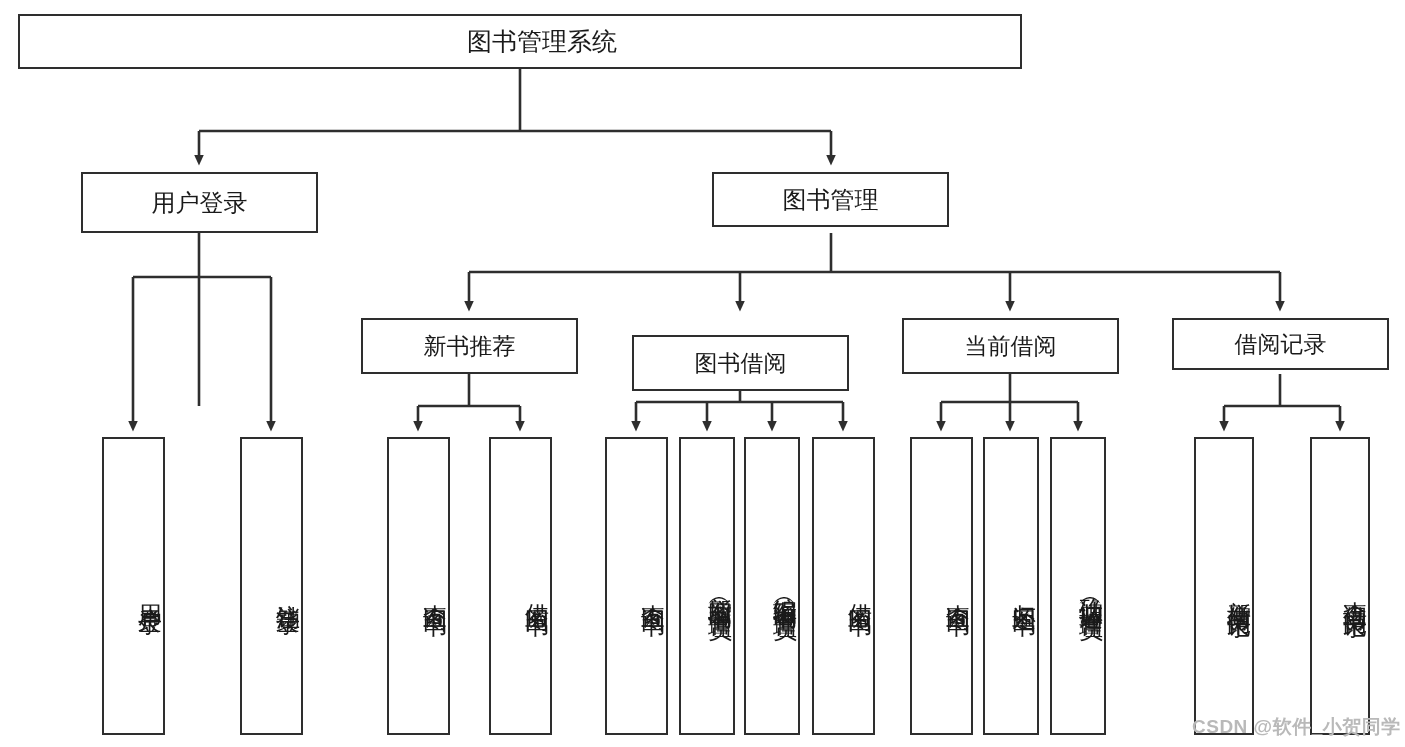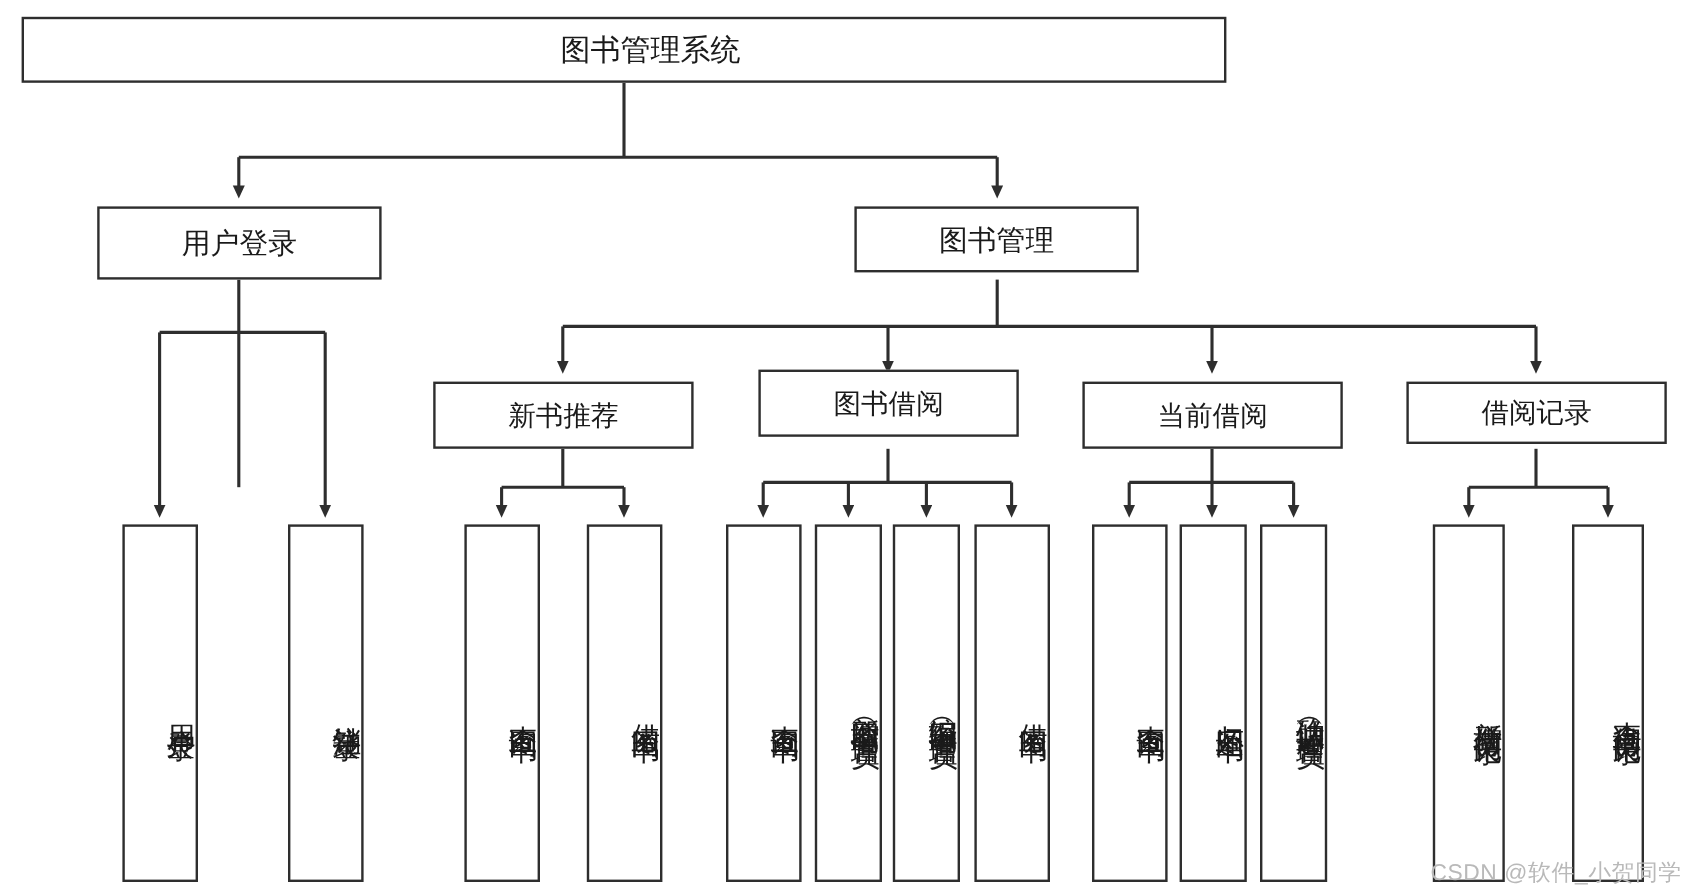--- a/index.html
+++ b/index.html
@@ -51,20 +51,21 @@
   .node-label {
     display: block;
     white-space: nowrap;
   }
   .watermark {
     position: absolute;
     color: #b9b9b9;
     font-size: 19px;
     white-space: nowrap;
     letter-spacing: 0.5px;
+    font-weight: bold;
   }
 </style>
 </head>
 <body>
 
 <div id="canvas">
 
   <svg id="wires" viewBox="0 0 1405 747" xmlns="http://www.w3.org/2000/svg">
     <defs>
       <marker id="arw" markerWidth="12" markerHeight="12" refX="1.5" refY="5" orient="auto" markerUnits="userSpaceOnUse">
@@ -124,21 +125,21 @@
   <div class="node level1" style="left:81px; top:172px; width:237px; height:61px;">
     <span class="node-label">用户登录</span>
   </div>
   <div class="node level1" style="left:712px; top:172px; width:237px; height:55px;">
     <span class="node-label">图书管理</span>
   </div>
 
   <div class="node level2" style="left:361px; top:318px; width:217px; height:56px;">
     <span class="node-label">新书推荐</span>
   </div>
-  <div class="node level2" style="left:632px; top:308px; width:217px; height:56px;">
+  <div class="node level2" style="left:632px; top:335px; width:217px; height:56px;">
     <span class="node-label">图书借阅</span>
   </div>
   <div class="node level2" style="left:902px; top:318px; width:217px; height:56px;">
     <span class="node-label">当前借阅</span>
   </div>
   <div class="node level2" style="left:1172px; top:318px; width:217px; height:52px;">
     <span class="node-label">借阅记录</span>
   </div>
 
   <div class="node leaf" style="left:102px; top:437px; width:63px; height:298px;">

